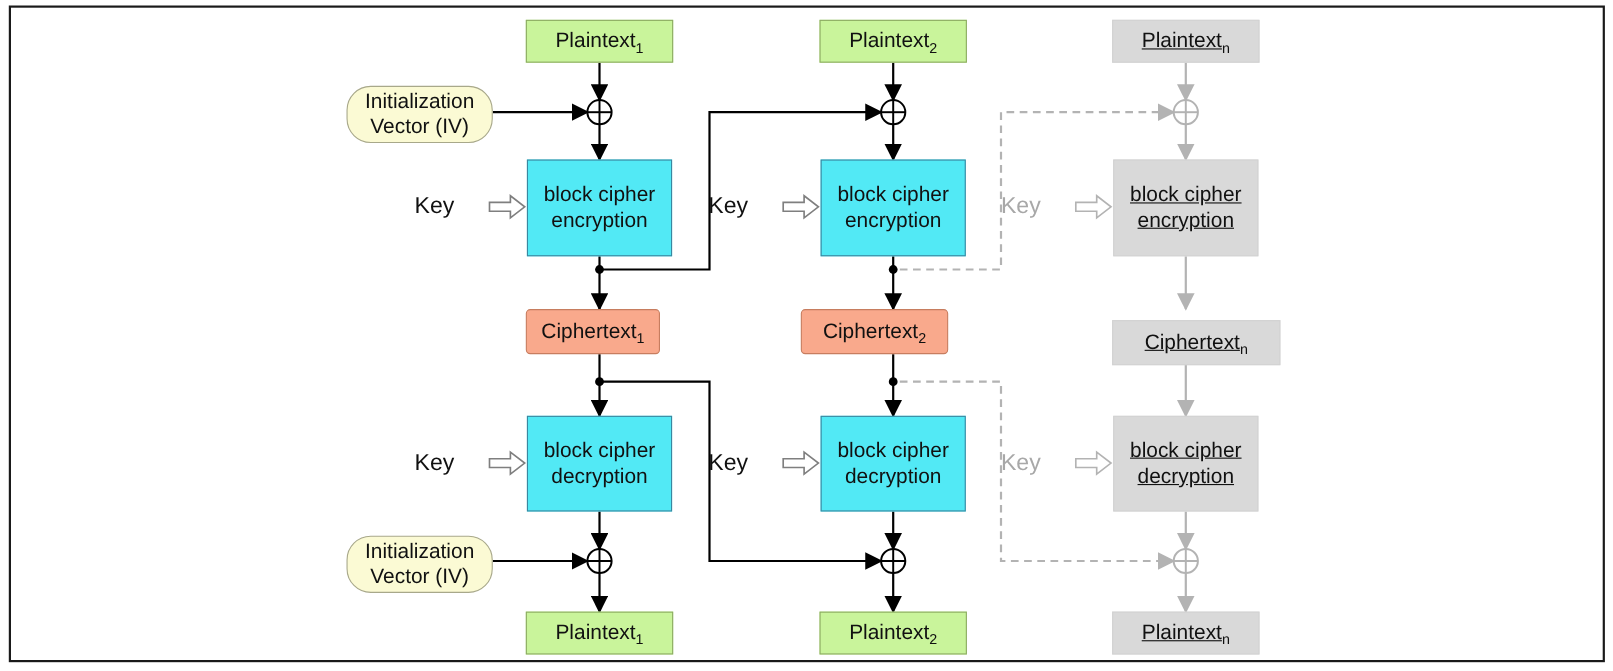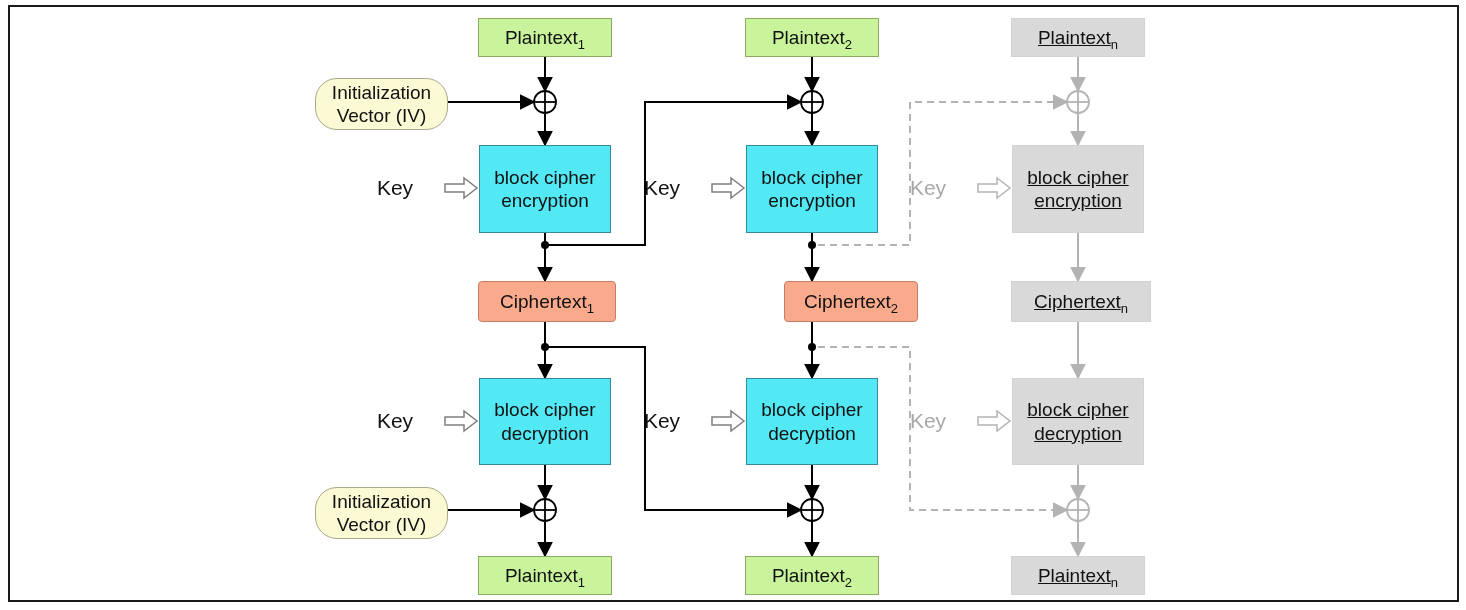--- a/index.html
+++ b/index.html
@@ -122,21 +122,21 @@
     <span class="lbl"><span>Plaintext</span><sub>1</sub></span>
   </div>
   <div class="box ivbox" style="left:315px;top:78px;width:133px;height:52px;">
     <span class="lbl">Initialization</span>
     <span class="lbl">Vector (IV)</span>
   </div>
   <div class="box cyan" style="left:479px;top:145px;width:132px;height:88px;">
     <span class="lbl">block cipher</span>
     <span class="lbl">encryption</span>
   </div>
-  <div class="box salmon" style="left:478px;top:281px;width:138px;height:41px;">
+  <div class="box salmon" style="left:478px;top:281px;width:122px;height:41px;">
     <span class="lbl"><span>Ciphertext</span><sub>1</sub></span>
   </div>
   <div class="box cyan" style="left:479px;top:378px;width:132px;height:87px;">
     <span class="lbl">block cipher</span>
     <span class="lbl">decryption</span>
   </div>
   <div class="box ivbox" style="left:315px;top:487px;width:133px;height:52px;">
     <span class="lbl">Initialization</span>
     <span class="lbl">Vector (IV)</span>
   </div>
@@ -144,39 +144,39 @@
     <span class="lbl"><span>Plaintext</span><sub>1</sub></span>
   </div>
 
   <div class="box green" style="left:745px;top:18px;width:134px;height:39px;">
     <span class="lbl"><span>Plaintext</span><sub>2</sub></span>
   </div>
   <div class="box cyan" style="left:746px;top:145px;width:132px;height:88px;">
     <span class="lbl">block cipher</span>
     <span class="lbl">encryption</span>
   </div>
-  <div class="box salmon" style="left:784px;top:281px;width:134px;height:41px;">
+  <div class="box salmon" style="left:728px;top:281px;width:134px;height:41px;">
     <span class="lbl"><span>Ciphertext</span><sub>2</sub></span>
   </div>
   <div class="box cyan" style="left:746px;top:378px;width:132px;height:87px;">
     <span class="lbl">block cipher</span>
     <span class="lbl">decryption</span>
   </div>
   <div class="box green" style="left:745px;top:556px;width:134px;height:39px;">
     <span class="lbl"><span>Plaintext</span><sub>2</sub></span>
   </div>
 
   <div class="box grayed" style="left:1011px;top:18px;width:134px;height:39px;">
     <span class="lbl"><span>Plaintext</span><sub>n</sub></span>
   </div>
   <div class="box grayed" style="left:1012px;top:145px;width:132px;height:88px;">
     <span class="lbl">block cipher</span>
     <span class="lbl">encryption</span>
   </div>
-  <div class="box grayed" style="left:1011px;top:281px;width:140px;height:41px;">
+  <div class="box grayed" style="left:1011px;top:291px;width:153px;height:41px;">
     <span class="lbl"><span>Ciphertext</span><sub>n</sub></span>
   </div>
   <div class="box grayed" style="left:1012px;top:378px;width:132px;height:87px;">
     <span class="lbl">block cipher</span>
     <span class="lbl">decryption</span>
   </div>
   <div class="box grayed" style="left:1011px;top:556px;width:134px;height:39px;">
     <span class="lbl"><span>Plaintext</span><sub>n</sub></span>
   </div>
 

